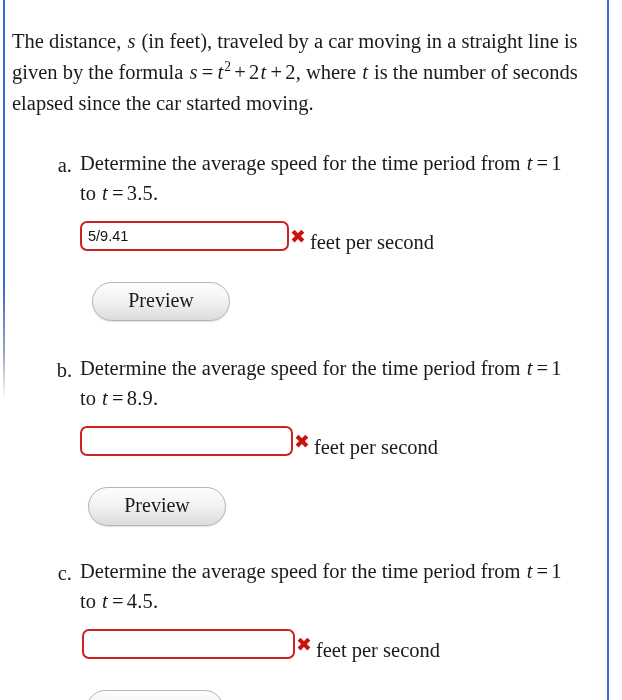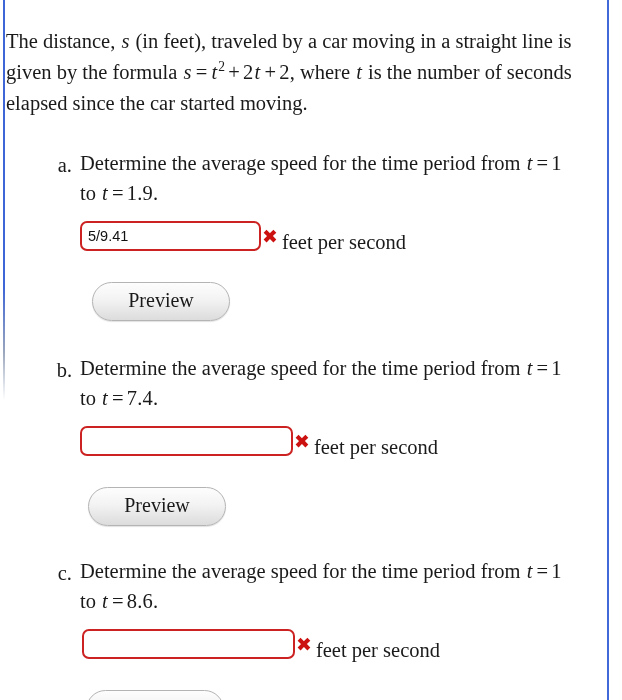--- a/index.html
+++ b/index.html
@@ -39,21 +39,21 @@
     position: absolute;
     left: 0;
     top: 0;
     width: 622px;
     height: 700px;
   }
 
   
   .intro {
     position: absolute;
-    left: 6px;
+    left: 12px;
     top: 5px;
     width: 568px;
     font-size: 20.5px;
     line-height: 31px;
     text-align: left;
   }
   .mathvar {
     font-family: "Liberation Serif", "DejaVu Serif", serif;
     font-style: italic;
     padding: 0 1px;
@@ -104,21 +104,21 @@
   }
 
   
   .answer-row {
     display: flex;
     align-items: center;
     margin-top: 8px;
   }
   .answer-input {
     box-sizing: border-box;
-    width: 181px;
+    width: 209px;
     height: 30px;
     border: 2px solid #cc2222;
     border-radius: 7px;
     background: #ffffff;
     font-family: "Liberation Sans", "DejaVu Sans", sans-serif;
     font-size: 14.5px;
     color: #111111;
     padding: 0 6px;
     outline: none;
   }
@@ -173,51 +173,51 @@
   <div class="frame-left"></div>
   <div class="frame-right"></div>
 
   <p class="intro"><span>The distance, </span><span class="mathvar">s</span><span> (in feet), traveled by a car moving in a straight line is given by the formula </span><span class="mathrun"><span class="mathvar">s</span><span class="op">=</span><span class="mathvar">t</span><sup class="exp">2</sup><span class="op">+</span><span>2</span><span class="mathvar">t</span><span class="op">+</span><span>2</span></span><span>,</span><span> where </span><span class="mathvar">t</span><span> is the number of seconds elapsed since the car started moving.</span></p>
 
   <div class="qlist">
 
     <div class="qitem item-a">
       <div class="qmarker">a.</div>
       <div class="qbody">
-        <div class="qtext"><span>Determine the average speed for the time period from </span><span class="mathrun"><span class="mathvar">t</span><span class="op">=</span><span>1</span></span><span> to </span><span class="mathrun"><span class="mathvar">t</span><span class="op">=</span><span>1.9</span></span><span>.</span></div>
+        <div class="qtext"><span>Determine the average speed for the time period from </span><span class="mathrun"><span class="mathvar">t</span><span class="op">=</span><span>1</span></span><span> to </span><span class="mathrun"><span class="mathvar">t</span><span class="op">=</span><span>3.5</span></span><span>.</span></div>
 
         <div class="answer-row">
           <input class="answer-input" type="text" value="5/9.41" style="">
           <span class="mark-wrong">✖</span>
           <span class="unit-label">feet per second</span>
         </div>
 
         <div class="preview-btn">Preview</div>
       </div>
     </div>
 
     <div class="qitem item-b">
       <div class="qmarker">b.</div>
       <div class="qbody">
-        <div class="qtext"><span>Determine the average speed for the time period from </span><span class="mathrun"><span class="mathvar">t</span><span class="op">=</span><span>1</span></span><span> to </span><span class="mathrun"><span class="mathvar">t</span><span class="op">=</span><span>7.4</span></span><span>.</span></div>
+        <div class="qtext"><span>Determine the average speed for the time period from </span><span class="mathrun"><span class="mathvar">t</span><span class="op">=</span><span>1</span></span><span> to </span><span class="mathrun"><span class="mathvar">t</span><span class="op">=</span><span>8.9</span></span><span>.</span></div>
 
         <div class="answer-row">
           <input class="answer-input" type="text" value="" style="">
           <span class="mark-wrong">✖</span>
           <span class="unit-label">feet per second</span>
         </div>
 
         <div class="preview-btn">Preview</div>
       </div>
     </div>
 
     <div class="qitem item-c">
       <div class="qmarker">c.</div>
       <div class="qbody">
-        <div class="qtext"><span>Determine the average speed for the time period from </span><span class="mathrun"><span class="mathvar">t</span><span class="op">=</span><span>1</span></span><span> to </span><span class="mathrun"><span class="mathvar">t</span><span class="op">=</span><span>8.6</span></span><span>.</span></div>
+        <div class="qtext"><span>Determine the average speed for the time period from </span><span class="mathrun"><span class="mathvar">t</span><span class="op">=</span><span>1</span></span><span> to </span><span class="mathrun"><span class="mathvar">t</span><span class="op">=</span><span>4.5</span></span><span>.</span></div>
 
         <div class="answer-row">
           <input class="answer-input" type="text" value="" style="">
           <span class="mark-wrong">✖</span>
           <span class="unit-label">feet per second</span>
         </div>
 
         <div class="preview-btn">Preview</div>
       </div>
     </div>

